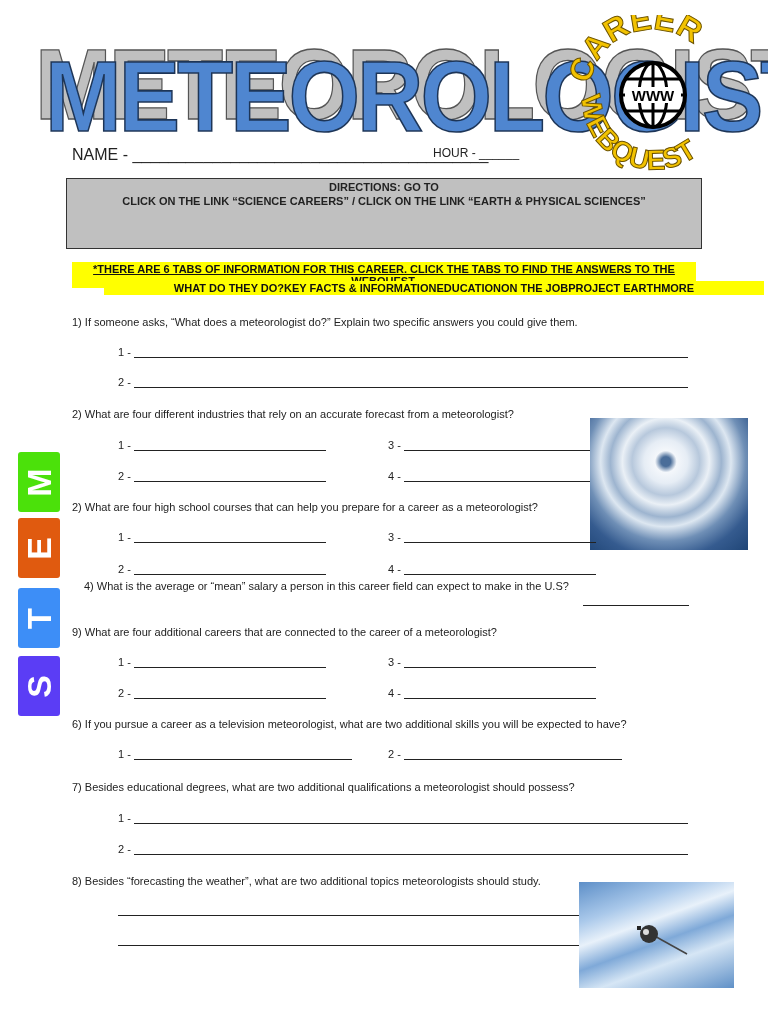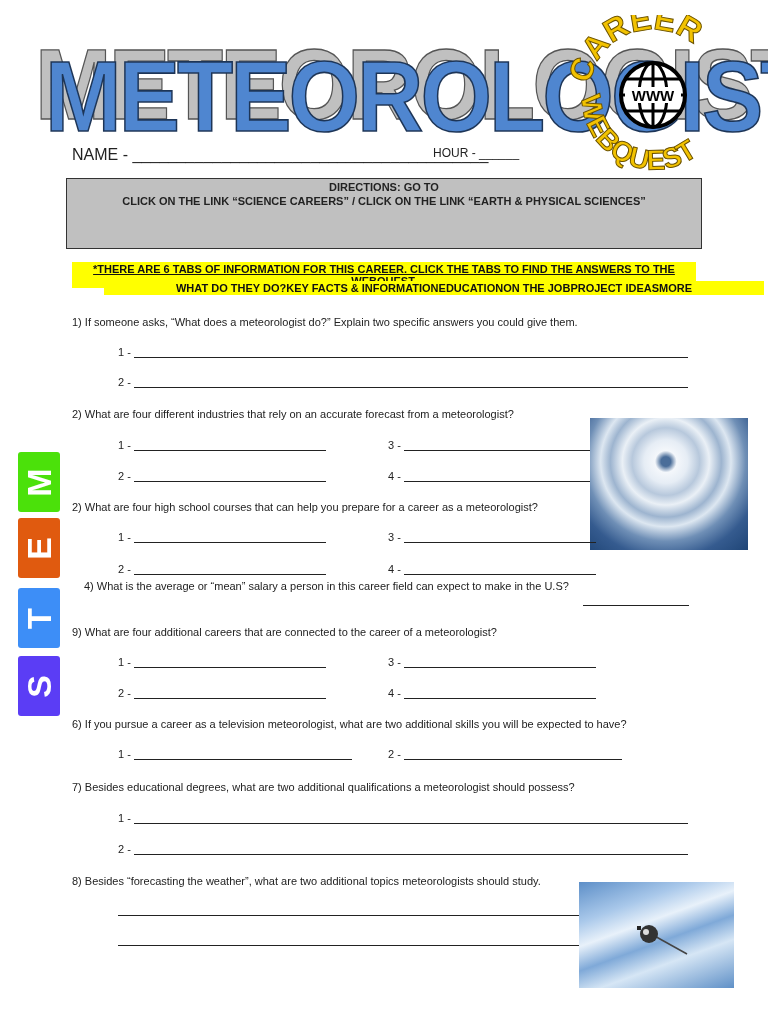--- a/index.html
+++ b/index.html
@@ -101,21 +101,21 @@
   </div>
   <div class="dir-line2">CLICK ON THE LINK “SCIENCE CAREERS”  /  CLICK ON THE LINK “EARTH &amp; PHYSICAL SCIENCES”</div>
 </div>
 
 <div class="abs tabs-info">*THERE ARE 6 TABS OF INFORMATION FOR THIS CAREER.  CLICK THE TABS TO FIND THE ANSWERS TO THE WEBQUEST.</div>
 <div class="abs tabs-row">
   <span>WHAT DO THEY DO?</span>
   <span>KEY FACTS &amp; INFORMATION</span>
   <span>EDUCATION</span>
   <span>ON THE JOB</span>
-  <span>PROJECT IDEAS</span>
+  <span>PROJECT EARTH</span>
   <span>MORE</span>
 </div>
 
 <div class="abs stem-tile" style="top:452px;background:#4be10a;">
     <span>M</span>
   </div>
 <div class="abs stem-tile" style="top:518px;background:#e05a0f;">
     <span>E</span>
   </div>
 <div class="abs stem-tile" style="top:588px;background:#3d8ef7;">

